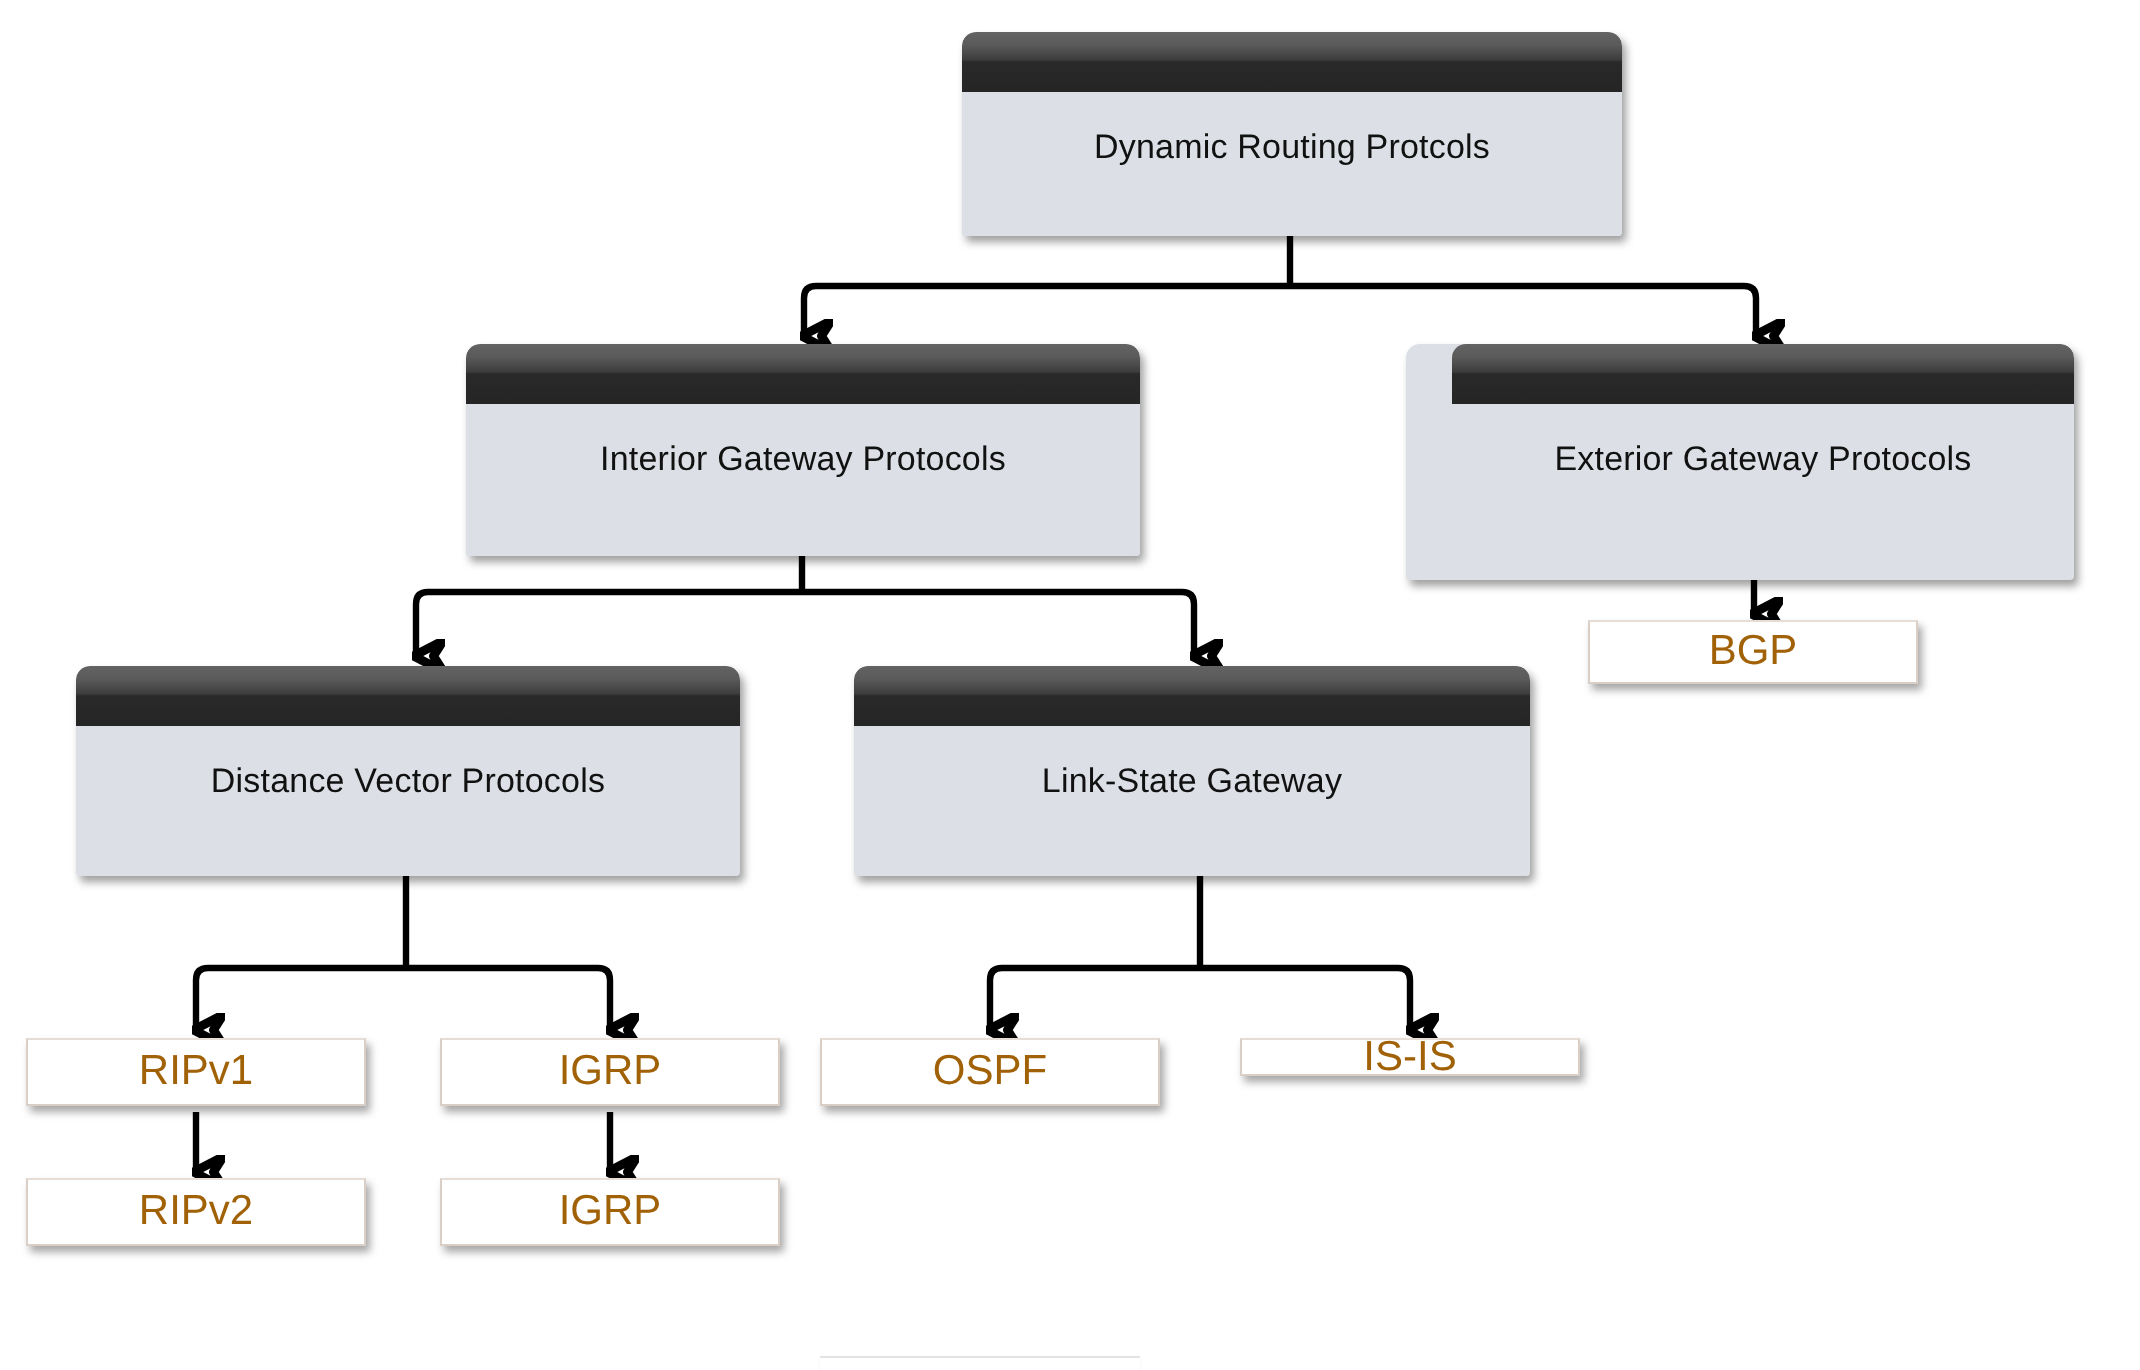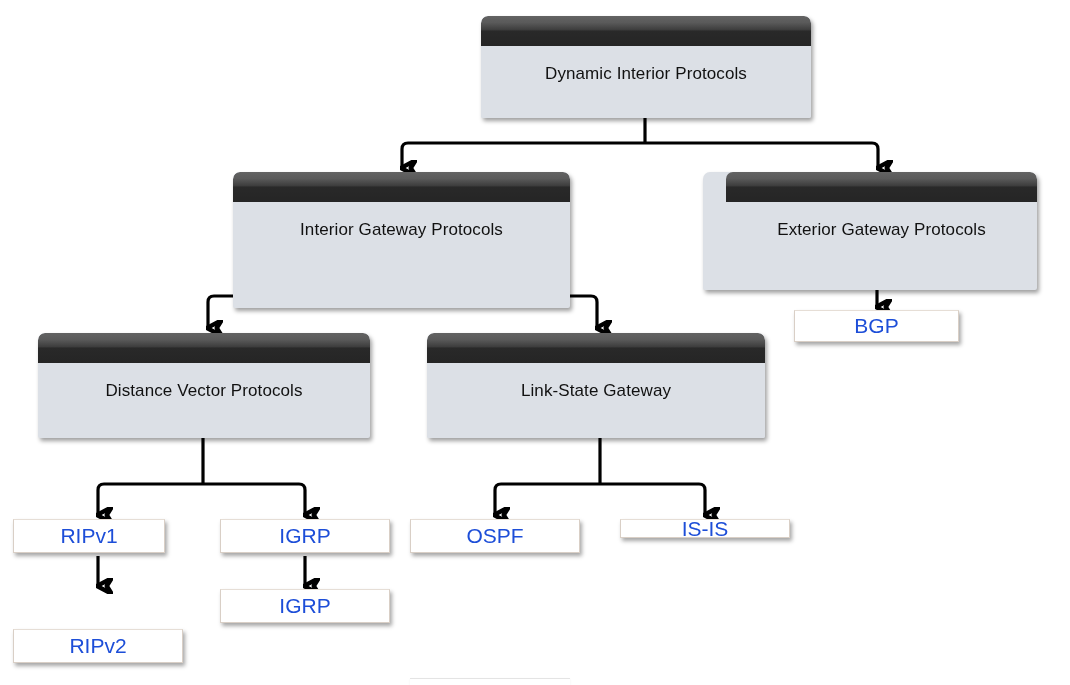--- a/index.html
+++ b/index.html
@@ -83,21 +83,21 @@
     box-sizing: border-box;
     background: #ffffff;
     border: 1px solid #d9cfc6;
     border-top-color: #e6ded6;
     box-shadow: 2px 3px 4px rgba(0,0,0,0.35);
     display: flex;
     align-items: center;
     justify-content: center;
   }
   .node-leaf .label {
-    color: #1d4ed8;
+    color: #a16207;
     font-size: 21px;
     line-height: 24px;
     font-weight: 400;
     white-space: nowrap;
   }
 
   
   .node-partial {
     position: absolute;
     background: #ffffff;
@@ -146,25 +146,25 @@
     </g>
 
     <g>
       <line x1="305" y1="556" x2="305" y2="586" marker-end="url(#arrowhead)"></line>
     </g>
   </svg>
 
   <div class="node-major" style="left:481px; top:16px; width:330px; height:102px;">
     <div class="bar"></div>
     <div class="body" style="height:72px;">
-      <span class="label">Dynamic Interior Protocols</span>
-    </div>
-  </div>
-
-  <div class="node-major" style="left:233px; top:172px; width:337px; height:136px;">
+      <span class="label">Dynamic Routing Protcols</span>
+    </div>
+  </div>
+
+  <div class="node-major" style="left:233px; top:172px; width:337px; height:106px;">
     <div class="bar"></div>
     <div class="body" style="height:76px;">
       <span class="label">Interior Gateway Protocols</span>
     </div>
   </div>
 
   <div class="node-major" style="left:703px; top:172px; width:334px; height:118px;padding-left:23px;">
     <div class="bar"></div>
     <div class="body" style="height:76px;">
       <span class="label">Exterior Gateway Protocols</span>
@@ -182,37 +182,37 @@
     <div class="bar"></div>
     <div class="body" style="height:75px;">
       <span class="label">Link-State Gateway</span>
     </div>
   </div>
 
   <div class="node-leaf" style="left:794px; top:310px; width:165px; height:32px;">
     <span class="label">BGP</span>
   </div>
 
-  <div class="node-leaf" style="left:13px; top:519px; width:152px; height:34px;">
+  <div class="node-leaf" style="left:13px; top:519px; width:170px; height:34px;">
     <span class="label">RIPv1</span>
   </div>
 
   <div class="node-leaf" style="left:220px; top:519px; width:170px; height:34px;">
     <span class="label">IGRP</span>
   </div>
 
   <div class="node-leaf" style="left:410px; top:519px; width:170px; height:34px;">
     <span class="label">OSPF</span>
   </div>
 
   <div class="node-leaf" style="left:620px; top:519px; width:170px; height:19px;">
     <span class="label">IS-IS</span>
   </div>
 
-  <div class="node-leaf" style="left:13px; top:589px; width:170px; height:34px;margin-top:40px;">
+  <div class="node-leaf" style="left:13px; top:589px; width:170px; height:34px;">
     <span class="label">RIPv2</span>
   </div>
 
   <div class="node-leaf" style="left:220px; top:589px; width:170px; height:34px;">
     <span class="label">IGRP</span>
   </div>
 
   <div class="node-partial" style="left:410px; top:678px; width:160px; height:10px;"></div>
 
 </div>

